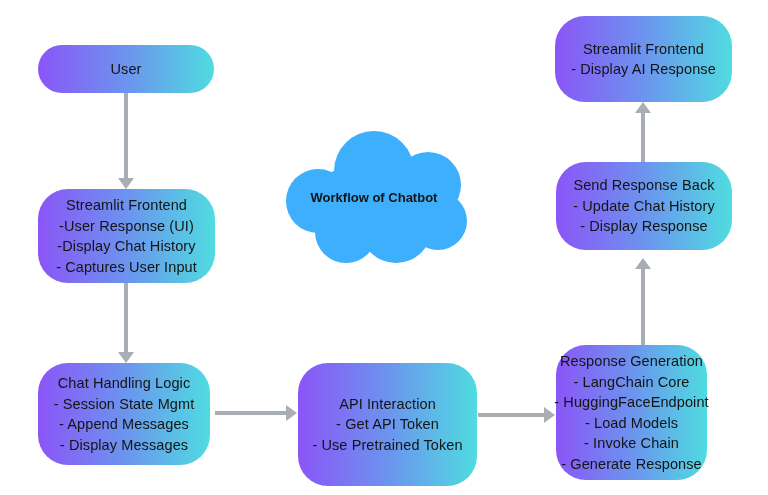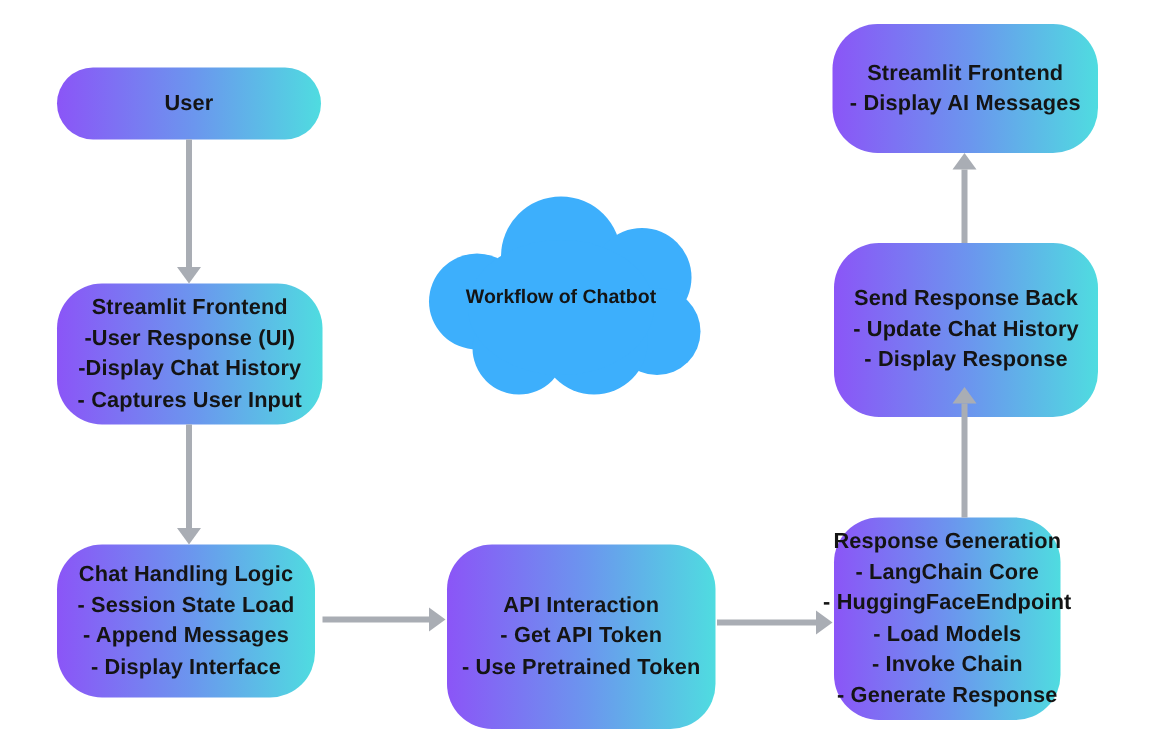--- a/index.html
+++ b/index.html
@@ -23,21 +23,21 @@
 
   .node {
     position: absolute;
     background: linear-gradient(90deg, var(--grad-start) 0%, var(--grad-mid) 52%, var(--grad-end) 100%);
     border-radius: 30px;
     display: flex;
     flex-direction: column;
     justify-content: center;
     align-items: center;
     color: var(--text);
-    font-weight: bold;
+    font-weight: normal;
     box-sizing: border-box;
   }
   .node.pill { border-radius: 26px; }
   .node .line, .node .node-title {
     font-size: 14.5px;
     line-height: 20.5px;
     white-space: nowrap;
     letter-spacing: 0.1px;
   }
 
@@ -90,49 +90,49 @@
 
   <div class="node" style="left:38px; top:189px; width:177px; height:94px;">
     <div class="node-title">Streamlit Frontend</div>
     <div class="line">-User Response (UI)</div>
     <div class="line">-Display Chat History</div>
     <div class="line">- Captures User Input</div>
   </div>
 
   <div class="node" style="left:38px; top:363px; width:172px; height:102px;">
     <div class="node-title">Chat Handling Logic</div>
-    <div class="line">- Session State Load</div>
+    <div class="line">- Session State Mgmt</div>
     <div class="line">- Append Messages</div>
-    <div class="line">- Display Interface</div>
+    <div class="line">- Display Messages</div>
   </div>
 
   <div class="node" style="left:298px; top:363px; width:179px; height:123px;">
     <div class="node-title">API Interaction</div>
     <div class="line">- Get API Token</div>
     <div class="line">- Use Pretrained Token</div>
   </div>
 
   <div class="node" style="left:556px; top:345px; width:151px; height:135px;">
     <div class="node-title">Response Generation</div>
     <div class="line">- LangChain Core</div>
     <div class="line">- HuggingFaceEndpoint</div>
     <div class="line">- Load Models</div>
     <div class="line">- Invoke Chain</div>
     <div class="line">- Generate Response</div>
   </div>
 
-  <div class="node" style="left:556px; top:162px; width:176px; height:116px;">
+  <div class="node" style="left:556px; top:162px; width:176px; height:88px;">
     <div class="node-title">Send Response Back</div>
     <div class="line">- Update Chat History</div>
     <div class="line">- Display Response</div>
   </div>
 
   <div class="node" style="left:555px; top:16px; width:177px; height:86px;">
     <div class="node-title">Streamlit Frontend</div>
-    <div class="line">- Display AI Messages</div>
+    <div class="line">- Display AI Response</div>
   </div>
 
   <div class="cloud-wrap">
     <svg viewBox="0 0 192 140" width="192" height="140">
       <circle cx="96" cy="44" r="40"></circle>
       <circle cx="150" cy="58" r="33"></circle>
       <circle cx="40" cy="74" r="32"></circle>
       <circle cx="160" cy="94" r="29"></circle>
       <circle cx="118" cy="100" r="36"></circle>
       <circle cx="68" cy="105" r="31"></circle>

